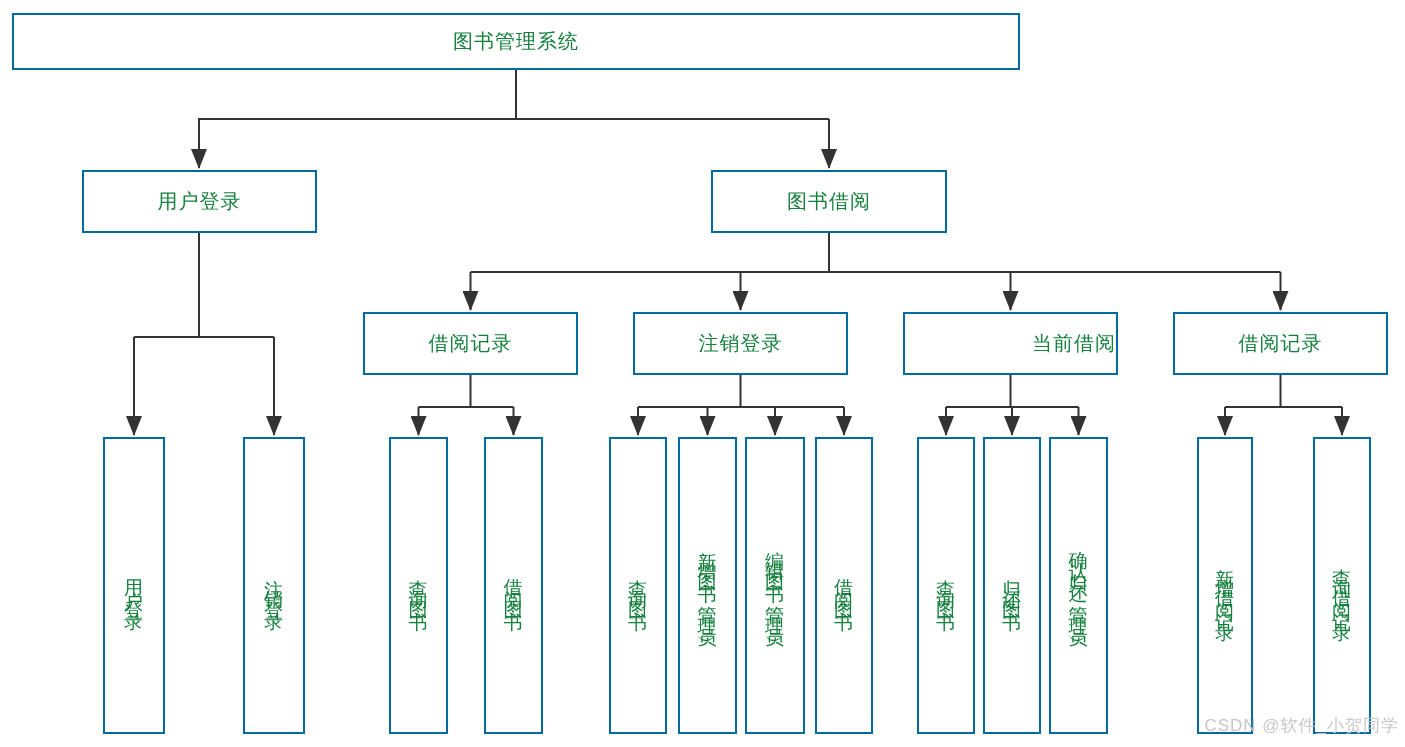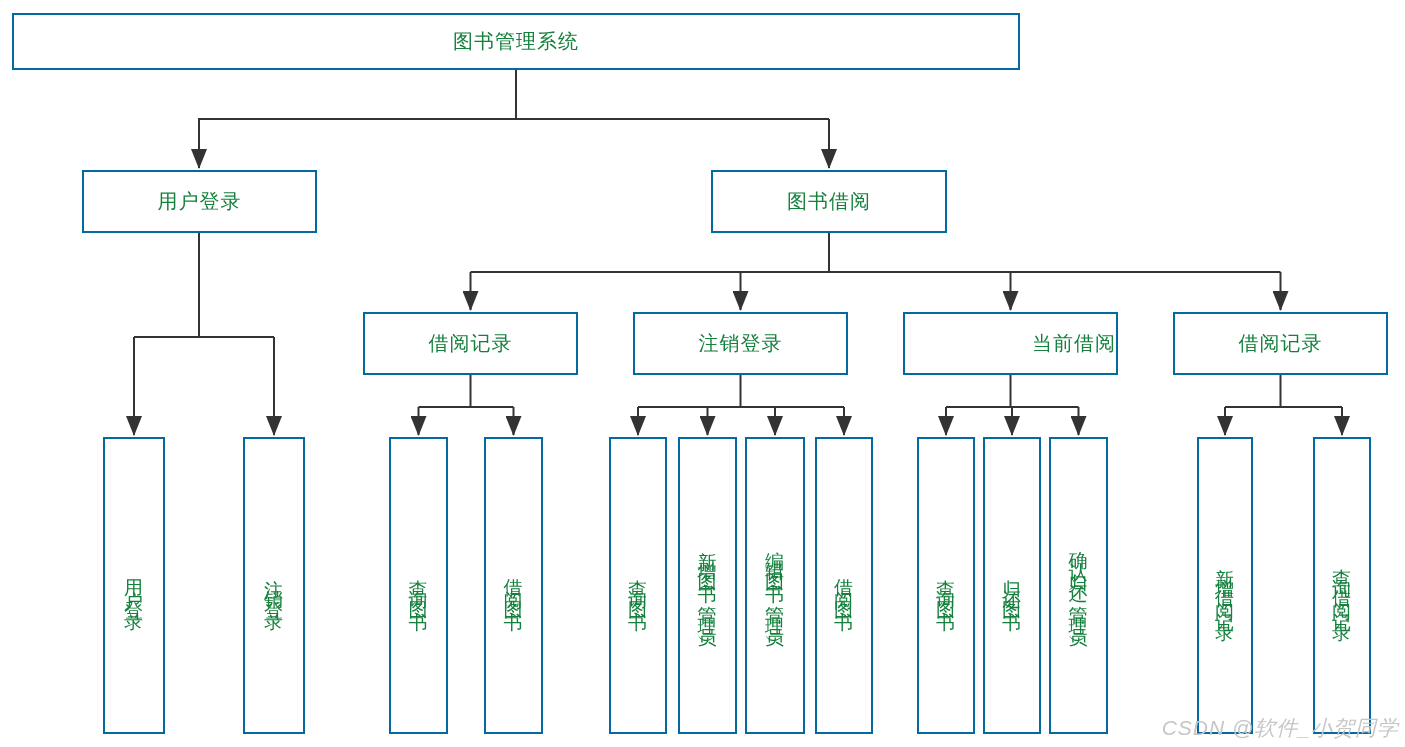--- a/index.html
+++ b/index.html
@@ -34,26 +34,25 @@
     text-orientation: mixed;
     font-size: 19px;
     letter-spacing: 11px;
     line-height: 1;
     white-space: nowrap;
   }
   .watermark {
     position: absolute;
     right: 6px;
     top: 714px;
-    font-size: 21px;
+    font-size: 17px;
     color: #c6c6c6;
     letter-spacing: 1px;
     z-index: 3;
     white-space: nowrap;
-    font-style: italic;
   }
 </style>
 </head>
 <body>
 
 <div class="canvas">
 
   <svg class="wires" width="1405" height="747" viewBox="0 0 1405 747">
     <defs>
       <marker id="ah" markerWidth="20" markerHeight="16" refX="19" refY="8" orient="auto" markerUnits="userSpaceOnUse">

